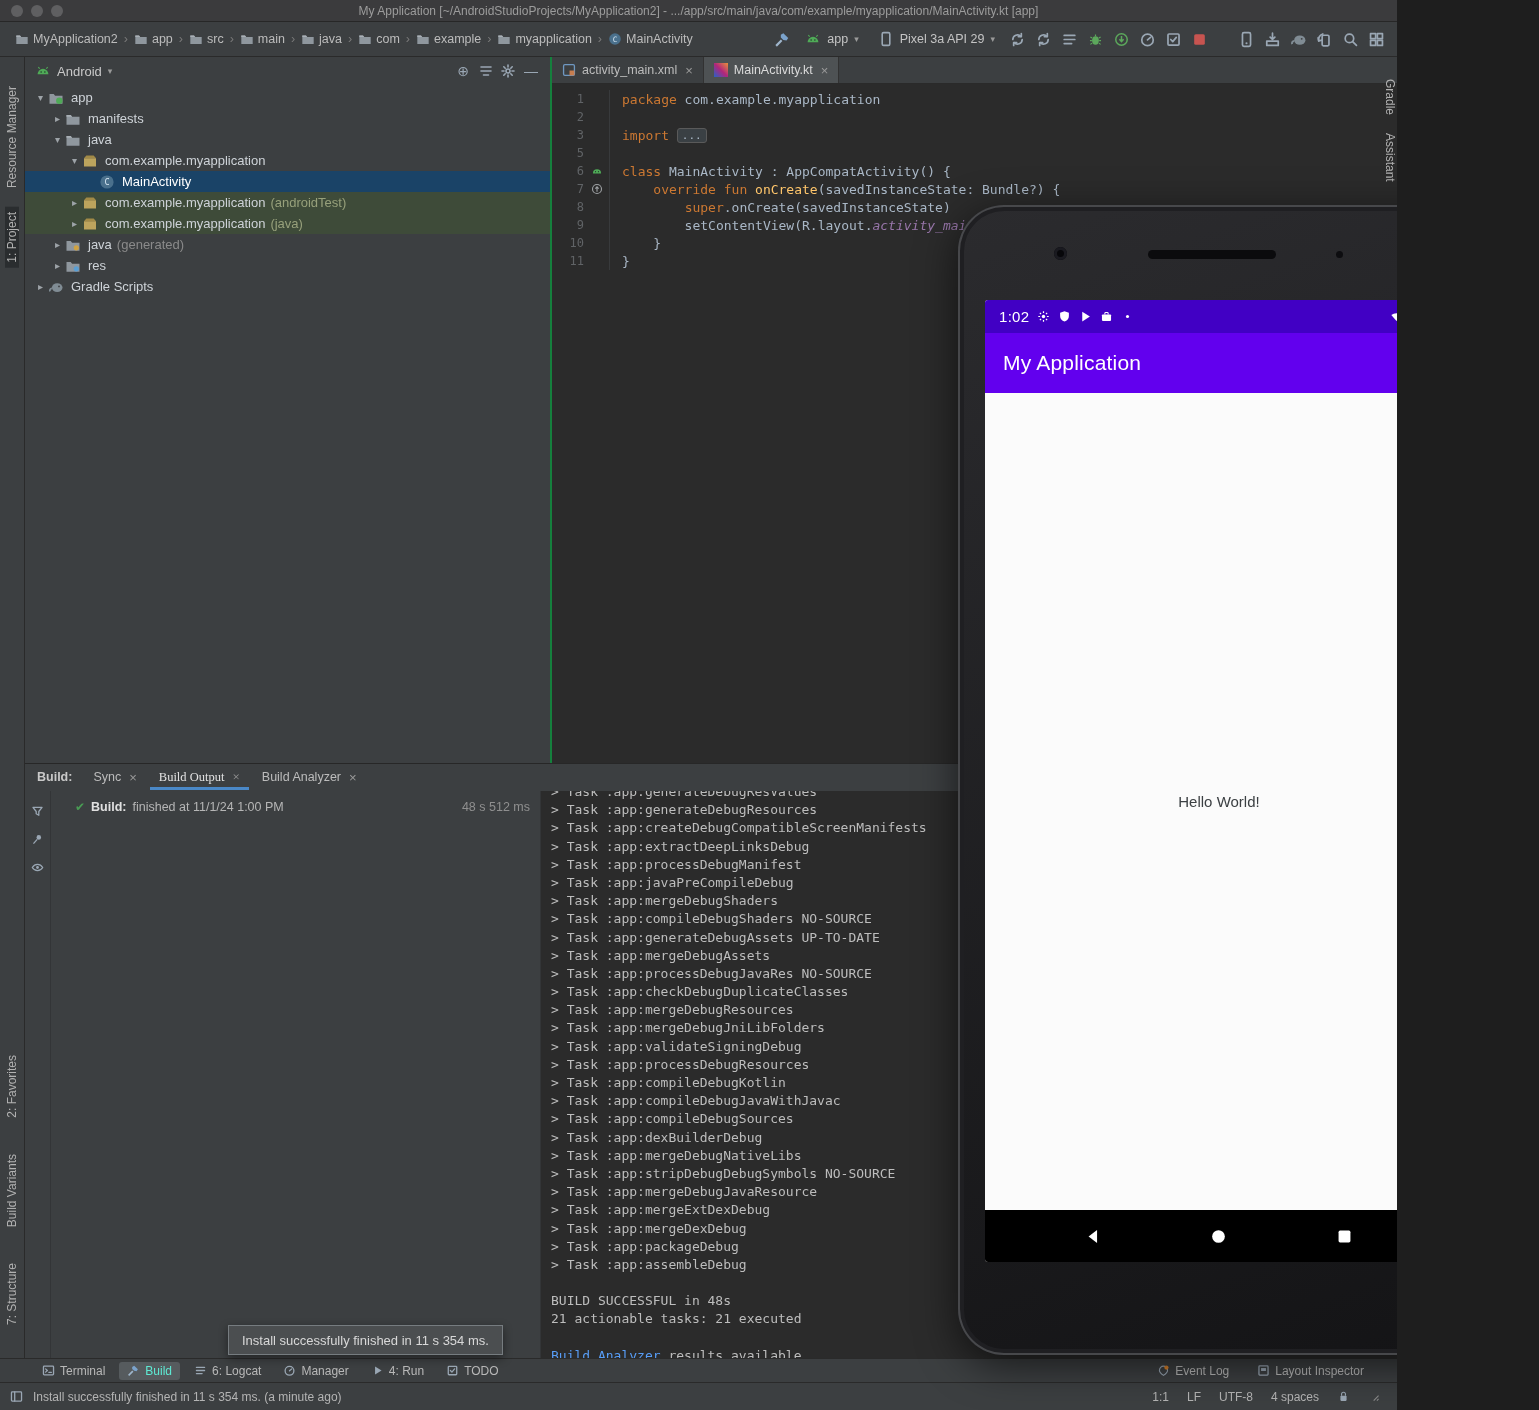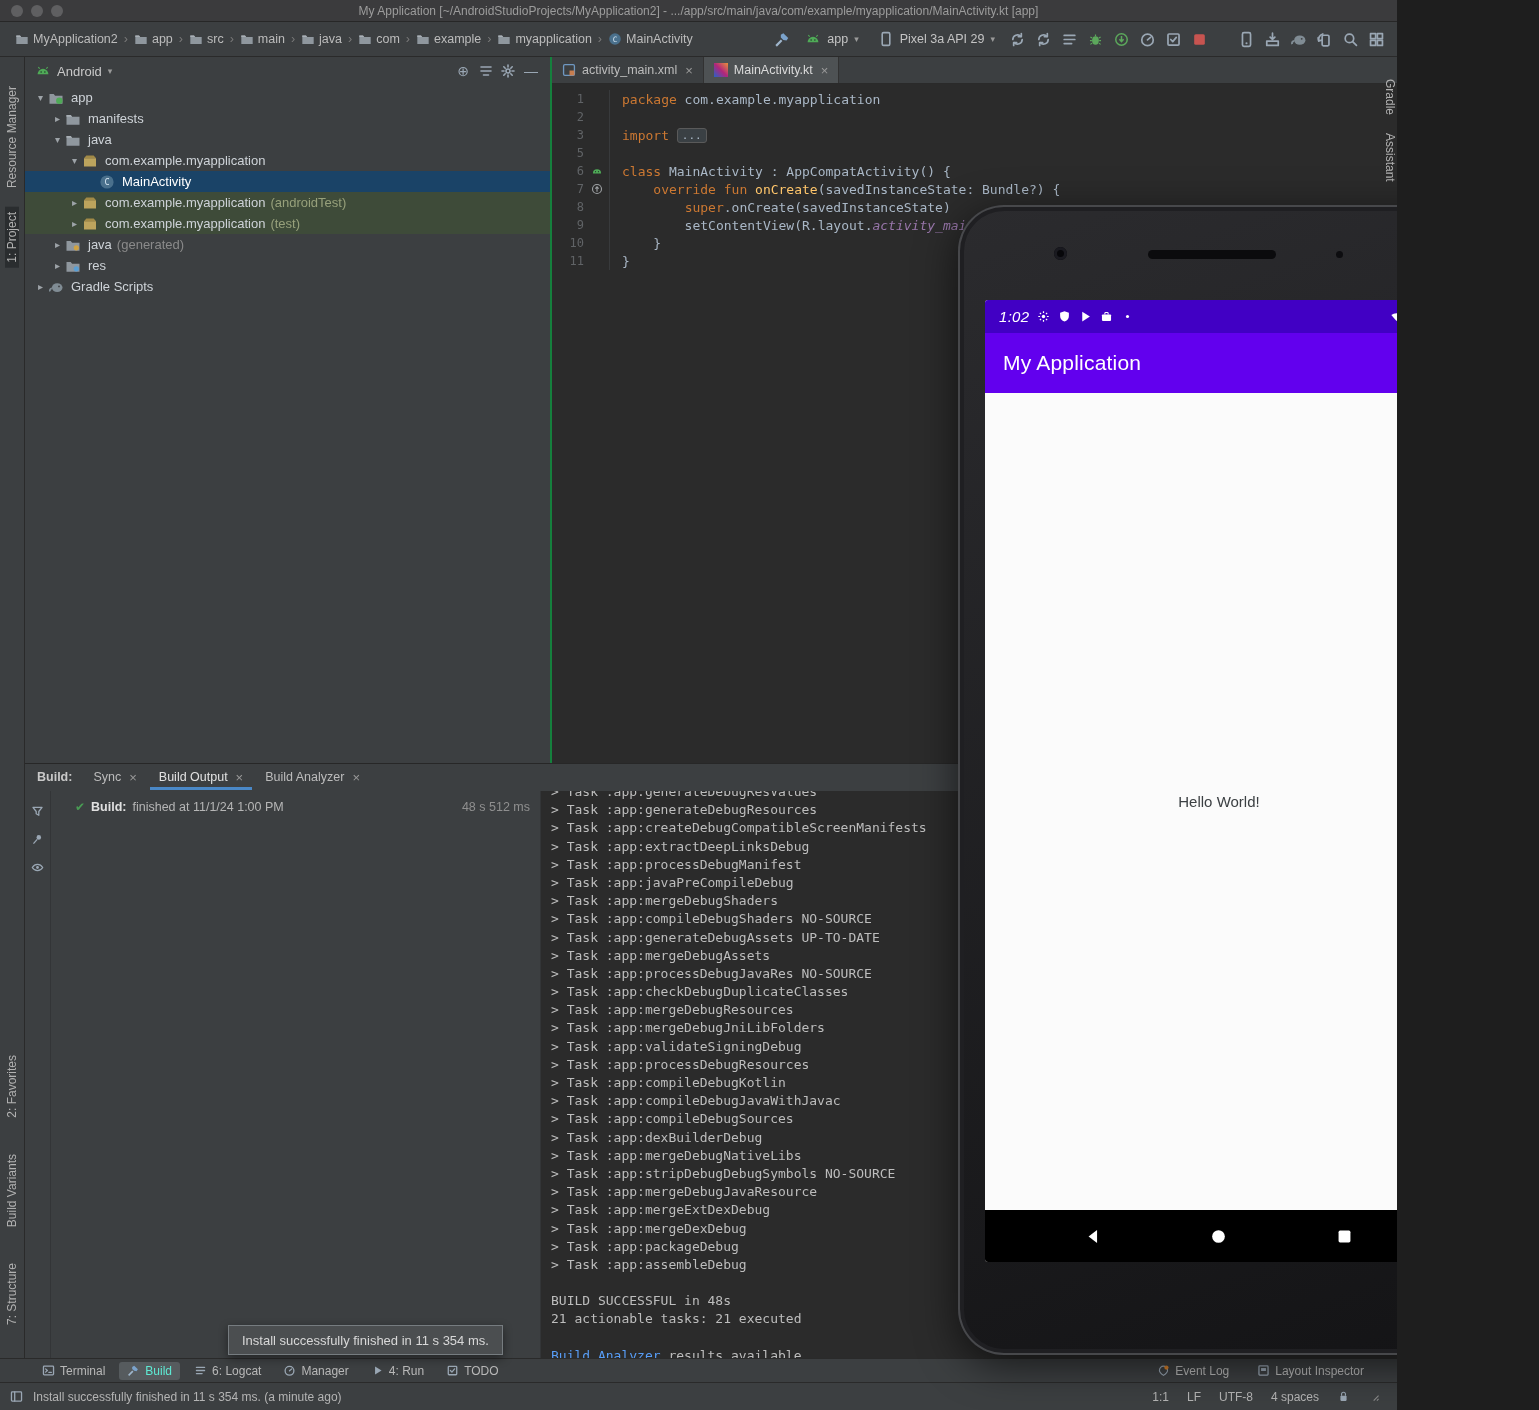--- a/index.html
+++ b/index.html
@@ -70,21 +70,21 @@
   .fn{color:#ffc66b;}
   .pl{color:#a9b7c6;}
   .field{color:#9876aa;font-style:italic;}
   .fold{background:#3a4044;border:1px solid #5a5a5a;border-radius:3px;padding:0 4px;color:#a9b7c6;font-size:11px;}
 
   
   .build{position:absolute;left:25px;top:763px;width:1514px;height:595px;background:#3c3f41;border-top:1px solid #272727;z-index:2;}
   .build-tabs{height:26px;display:flex;align-items:center;padding-left:12px;font-size:12.5px;color:#bcbcbc;gap:4px;}
   .bt-label{font-weight:bold;margin-right:8px;color:#c9c9c9;}
   .btab{display:flex;align-items:center;gap:6px;padding:0 9px;height:26px;cursor:default;}
-  .btab.active{box-shadow:inset 0 -3px 0 #4a88c7;color:#e2e2e2;}
+  .btab.active{box-shadow:inset 0 -3px 0 #4a88c7;color:#e2e2e2;font-family:Liberation Serif, serif;}
   .build-controls{position:absolute;right:8px;top:4px;display:flex;gap:10px;align-items:center;color:#9aa7b4;font-size:13px;}
   .build-body{position:absolute;left:0;top:27px;right:0;bottom:0;}
   .build-gutter{position:absolute;left:0;top:0;width:26px;bottom:0;display:flex;flex-direction:column;align-items:center;gap:15px;padding-top:14px;border-right:1px solid #333537;}
   .build-tree{position:absolute;left:26px;top:0;width:489px;bottom:0;padding-top:9px;}
   .bsummary{display:flex;align-items:center;gap:6px;font-size:12.5px;color:#b6b6b6;padding:0 10px 0 24px;}
   .bsummary b{color:#e0e0e0;}
   .bcheck{color:#499c54;font-size:12px;}
   .bsum-dur{margin-left:auto;color:#8f8f8f;}
   .console{position:absolute;left:515px;top:0;right:0;bottom:0;background:#2b2b2b;border-left:1px solid #333537;padding-left:10px;overflow:hidden;font-family:"DejaVu Sans Mono",monospace;font-size:13px;color:#bdbdbd;}
   .cline{height:18.2px;white-space:pre;}
@@ -103,21 +103,21 @@
   
   .tooltip{position:absolute;left:228px;top:1325px;height:30px;background:#4b4e50;border:1px solid #767c80;display:flex;align-items:center;padding:0 13px;font-size:13px;color:#d8d8d8;z-index:40;box-shadow:0 3px 10px rgba(0,0,0,.45);white-space:nowrap;}
 
   
   .emulator{position:absolute;left:958px;top:205px;width:581px;height:1150px;z-index:30;}
   .phone{position:absolute;left:0;top:0;width:522px;height:1150px;background:linear-gradient(160deg,#2b2b2e,#141416);border-radius:46px;box-shadow:0 10px 40px rgba(0,0,0,.6),inset 0 0 0 2px #47484b,inset 0 0 0 6px #1f1f22;}
   .cam{position:absolute;left:96px;top:42px;width:13px;height:13px;border-radius:50%;background:#07070a;box-shadow:inset 0 0 0 3px #1a1a20;}
   .spk{position:absolute;left:190px;top:45px;width:128px;height:9px;border-radius:5px;background:#0b0b0d;}
   .cam2{position:absolute;left:378px;top:46px;width:7px;height:7px;border-radius:50%;background:#0d0d10;}
   .screen{position:absolute;left:27px;top:95px;width:468px;height:962px;background:#fbfbfb;border-radius:3px;overflow:hidden;display:flex;flex-direction:column;}
-  .ph-status{height:33px;background:#4100c4;display:flex;align-items:center;padding:0 14px;gap:8px;color:#fff;flex:0 0 33px;font-style:italic;}
+  .ph-status{height:33px;background:#4100c4;display:flex;align-items:center;padding:0 14px;gap:8px;color:#fff;flex:0 0 33px;}
   .ph-time{font-size:15px;letter-spacing:.3px;}
   .ph-ico{width:13px;height:13px;display:inline-flex;color:#fff;}
   .ph-ico svg{width:100%;height:100%;}
   .ph-left{display:flex;gap:8px;align-items:center;}
   .ph-right{margin-left:auto;display:flex;gap:5px;align-items:center;}
   .ph-appbar{height:60px;background:#6200ee;display:flex;align-items:center;padding:0 18px;flex:0 0 60px;}
   .ph-title{color:#fff;font-size:21px;font-weight:500;letter-spacing:.2px;}
   .ph-content{flex:1;background:#fbfbfb;display:flex;align-items:center;justify-content:center;}
   .hello{font-size:15px;color:#3c4043;}
   .ph-nav{height:52px;background:#000;display:flex;align-items:center;justify-content:space-around;padding:0 46px;flex:0 0 52px;}
@@ -466,21 +466,21 @@
         </div>
         <div class="trow scope-test" style="padding-left: 42px;">
           <span class="arrow">▸</span>
           <span class="ticon">
             <svg viewBox="0 0 16 16">
               <rect x="2" y="5.2" width="12" height="8.3" fill="#bda45d"></rect>
               <path d="M2 5.2l2.3-2.7h7.4L14 5.2z" fill="#a28a47"></path>
             </svg>
           </span>
           <span class="tlabel">com.example.myapplication</span>
-          <span class="tsuffix">(test)</span>
+          <span class="tsuffix">(java)</span>
         </div>
         <div class="trow" style="padding-left: 25px;">
           <span class="arrow">▸</span>
           <span class="ticon">
             <svg viewBox="0 0 16 16">
               <path d="M1.5 4h4.2l1.4 1.8h7.4v8H1.5z" fill="#8f979e"></path>
               <circle cx="11.3" cy="10.8" r="2.6" fill="#d0a343"></circle>
             </svg>
           </span>
           <span class="tlabel">java</span>

